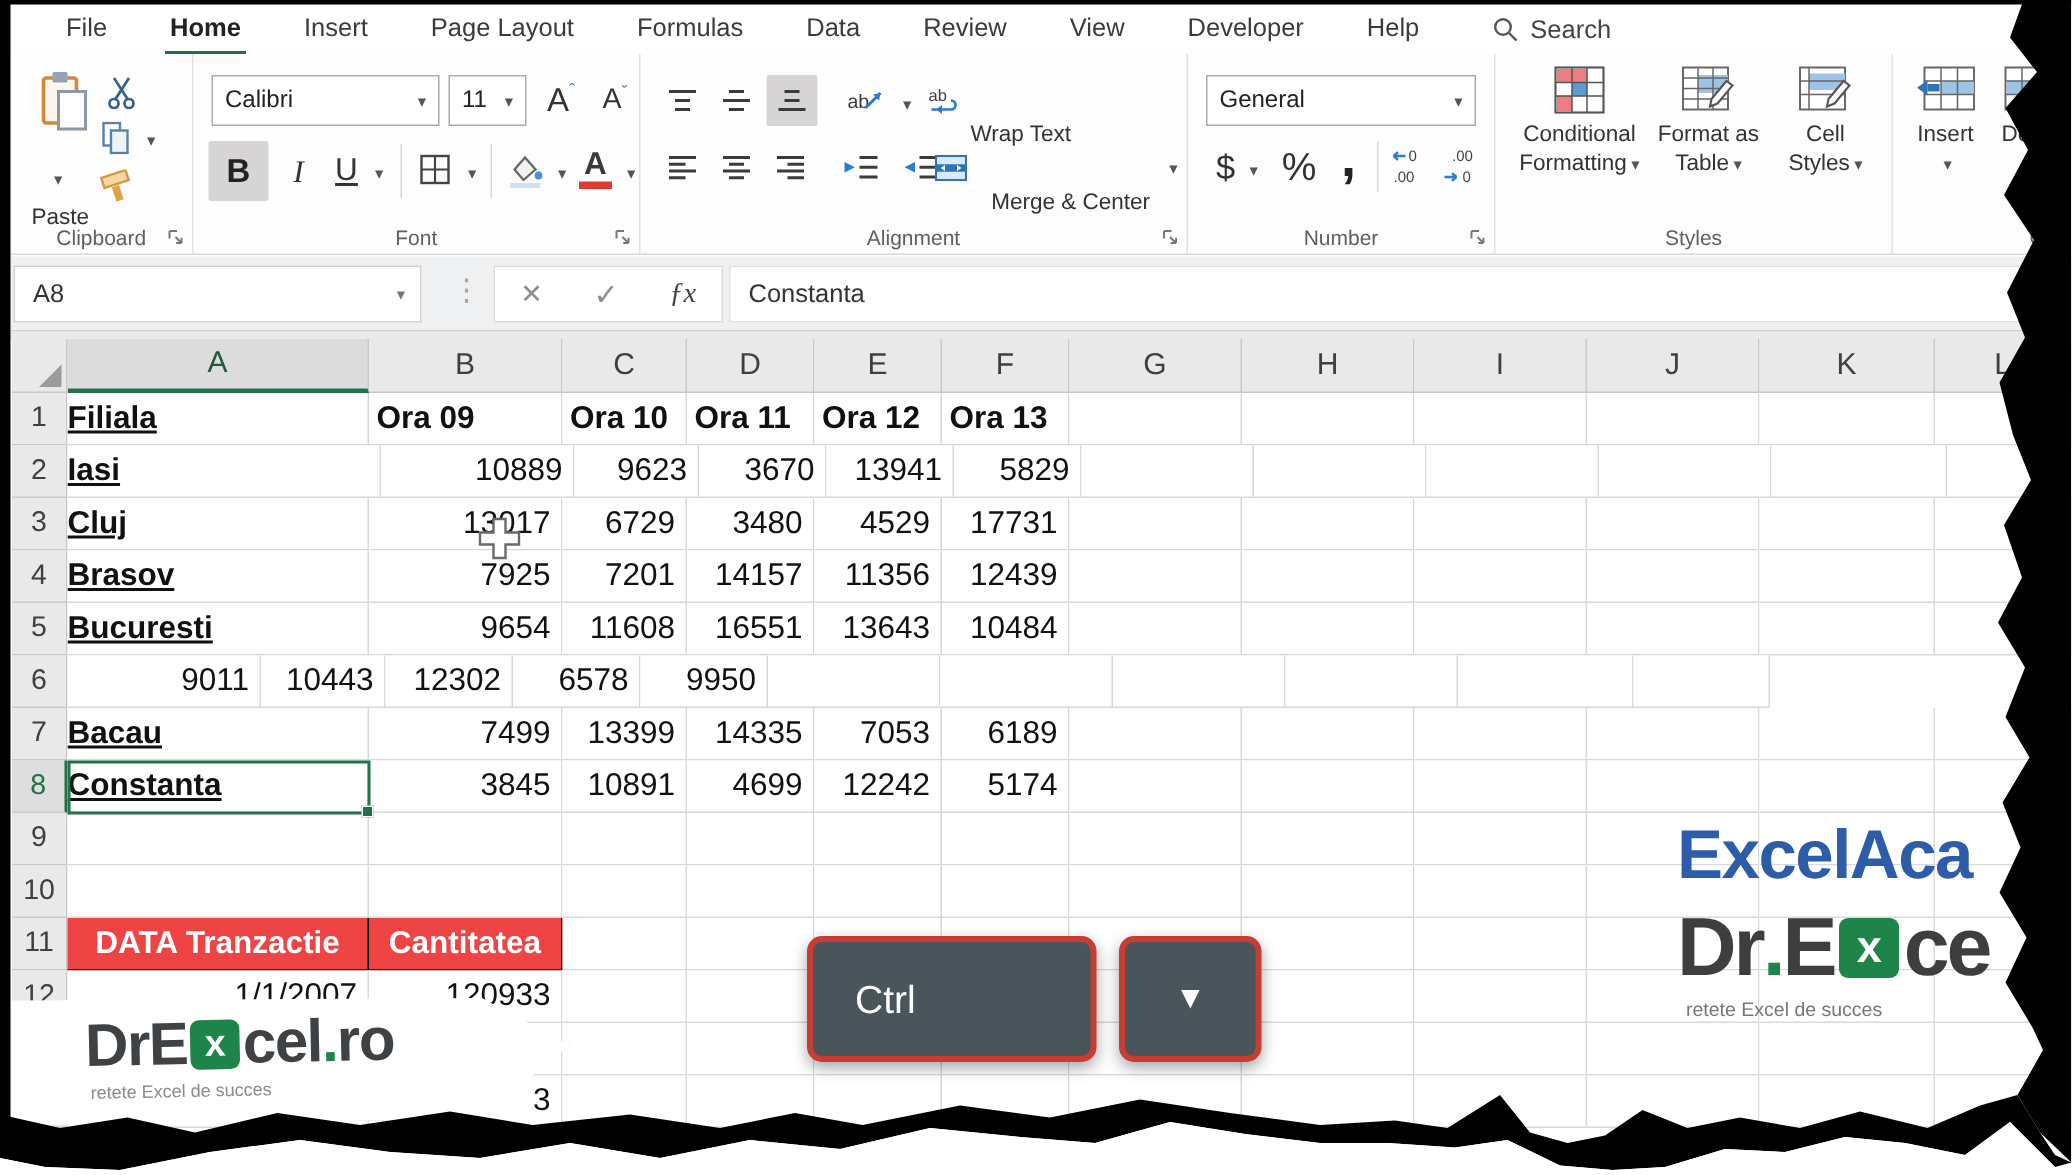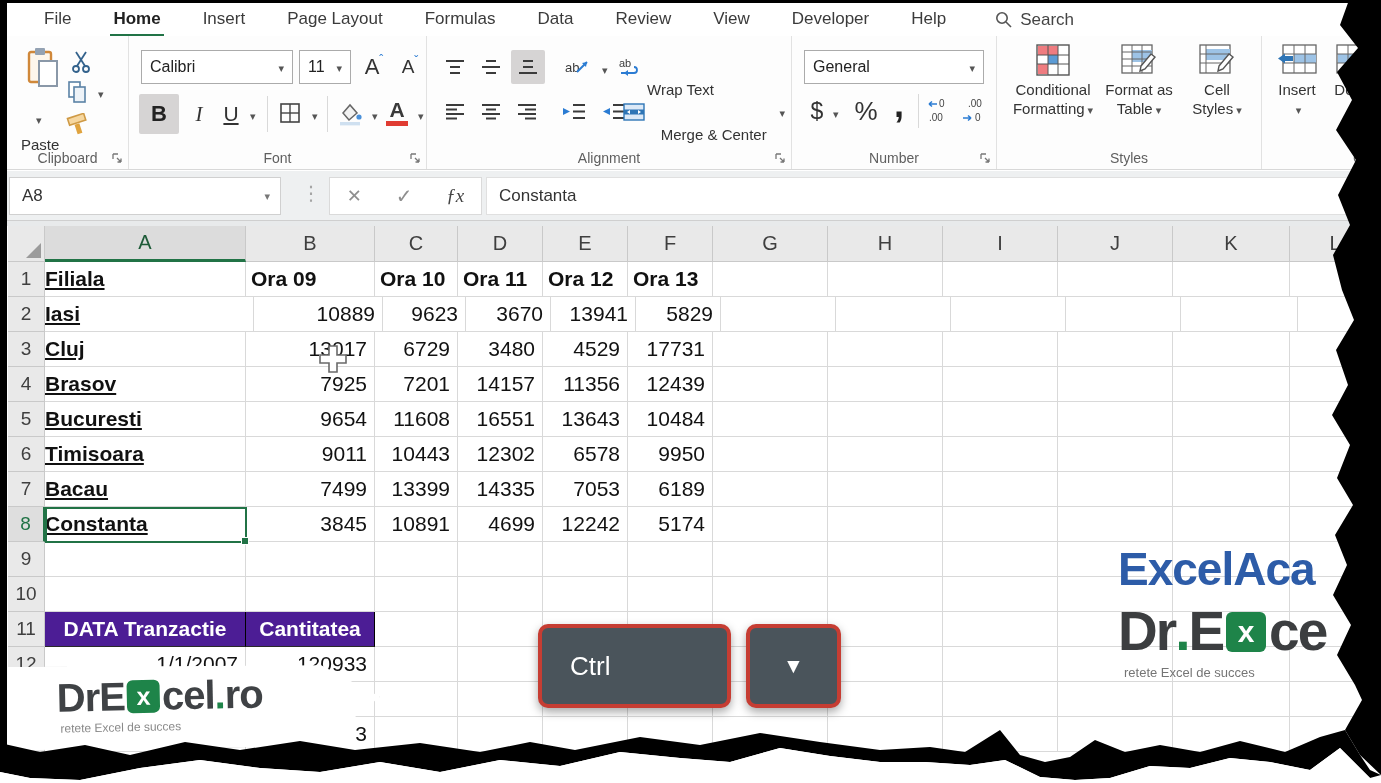--- a/index.html
+++ b/index.html
@@ -50,21 +50,21 @@
   .sc { border-right:1px solid #d9d9d9; border-bottom:1px solid #d9d9d9; background:#fff;
         display:flex; align-items:center; font-size:21px; color:#111; overflow:hidden; white-space:nowrap; }
   .sch { background:#e9e9e9; border-right:1px solid #c9c9c9; border-bottom:1px solid #c9c9c9; color:#3f3f3f;
          justify-content:center; font-size:20px; }
   .srh { font-size:19px; }
   .b { font-weight:700; }
   .al { padding-left:0; justify-content:flex-start;text-decoration:underline; }
   .al2 { padding-left:5px; justify-content:flex-start; }
   .ar { padding-right:7px; justify-content:flex-end; }
   .ac { justify-content:center; }
-  .blk { background:#4c1d95; color:#fff; border-right:1px solid #000; border-bottom:1px solid #2a2a2a; }
+  .blk { background:#ef4444; color:#fff; border-right:1px solid #000; border-bottom:1px solid #2a2a2a; }
   .hsel-col { background:#dcdcdc; color:#1e5b38; border-bottom:3px solid #217346; }
   .hsel-row { background:#dedede; color:#217346; border-right:2px solid #217346; }
   .corner { position:relative; }
   .corner::after { content:""; position:absolute; right:3px; bottom:3px; width:0; height:0;
                    border-left:15px solid transparent; border-bottom:15px solid #9b9b9b; }
   .selbox { position:absolute; left:45px; top:507px; width:202px; height:36px; border:2px solid #217346; pointer-events:none; }
   .fillhandle { position:absolute; right:-4px; bottom:-4px; width:8px; height:8px; background:#217346; border:1px solid #fff; }
 
   
   .wm-right { position:absolute; left:1118px; top:542px; width:420px; z-index:4; }
@@ -528,21 +528,20 @@
         <div class="sc ar" style="width: 85px; height: 35px;">10484</div>
         <div class="sc ar" style="width: 115px; height: 35px;"></div>
         <div class="sc ar" style="width: 115px; height: 35px;"></div>
         <div class="sc ar" style="width: 115px; height: 35px;"></div>
         <div class="sc ar" style="width: 115px; height: 35px;"></div>
         <div class="sc ar" style="width: 117px; height: 35px;"></div>
         <div class="sc ar" style="width: 91px; height: 35px;"></div>
       </div>
       <div class="shr">
         <div class="sc sch srh" style="width: 37px; height: 35px;">6</div>
-        <div class="sc b al" style="width: 201px; height: 35px;">Timisoara</div>
         <div class="sc ar" style="width: 129px; height: 35px;">9011</div>
         <div class="sc ar" style="width: 83px; height: 35px;">10443</div>
         <div class="sc ar" style="width: 85px; height: 35px;">12302</div>
         <div class="sc ar" style="width: 85px; height: 35px;">6578</div>
         <div class="sc ar" style="width: 85px; height: 35px;">9950</div>
         <div class="sc ar" style="width: 115px; height: 35px;"></div>
         <div class="sc ar" style="width: 115px; height: 35px;"></div>
         <div class="sc ar" style="width: 115px; height: 35px;"></div>
         <div class="sc ar" style="width: 115px; height: 35px;"></div>
         <div class="sc ar" style="width: 117px; height: 35px;"></div>

